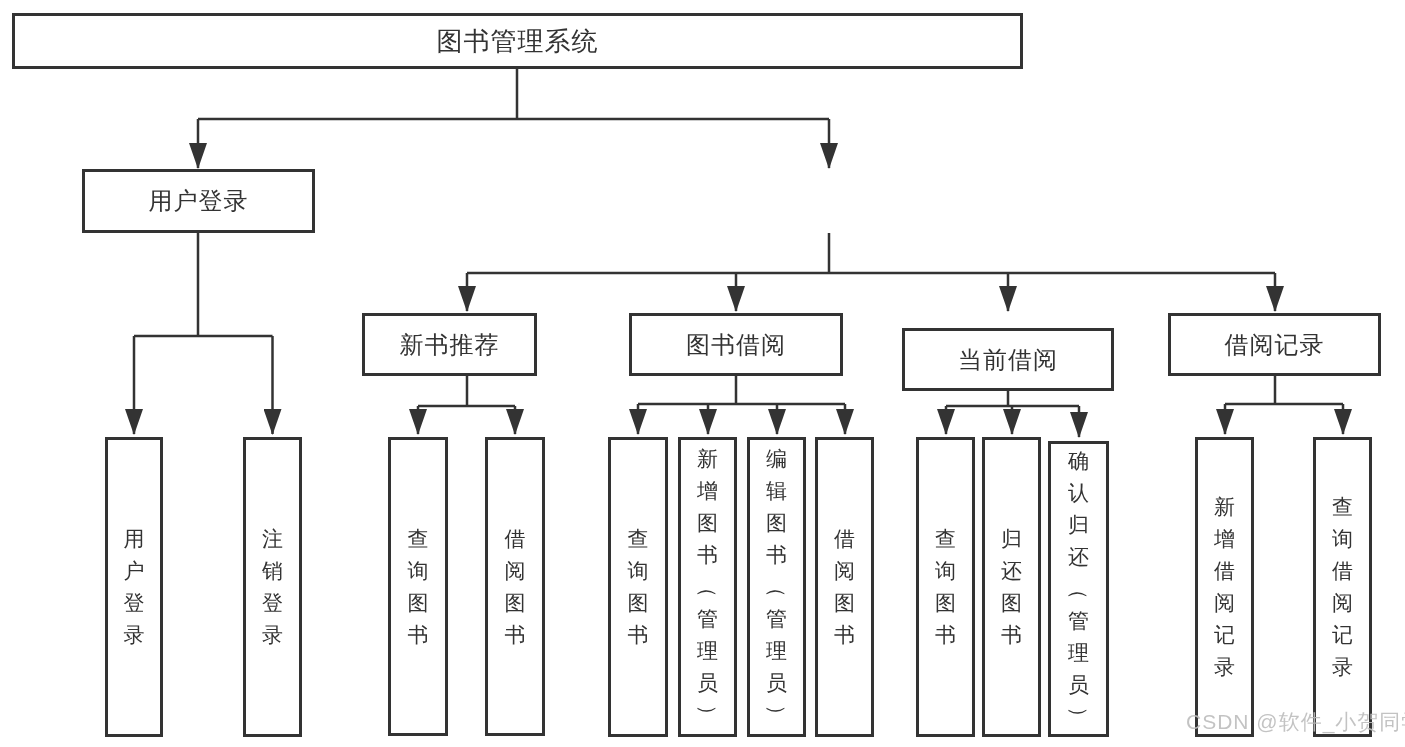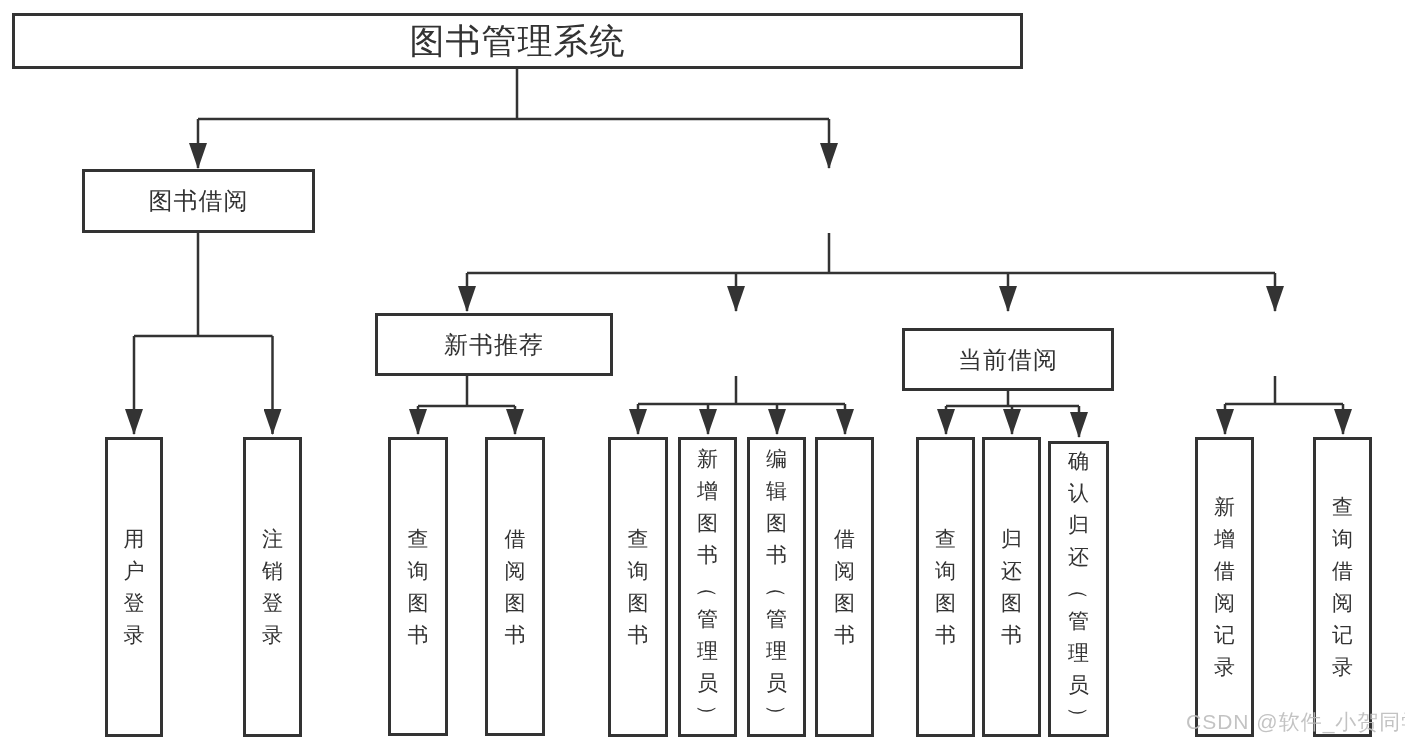--- a/index.html
+++ b/index.html
@@ -28,21 +28,21 @@
     background: #ffffff;
     display: flex;
     align-items: center;
     justify-content: center;
     color: #333333;
     font-size: 24px;
     letter-spacing: 1px;
     z-index: 2;
     white-space: nowrap;
   }
-  .hbox.root { font-size: 35px; }
+  .hbox.root { font-size: 26px; }
   .vbox {
     position: absolute;
     box-sizing: border-box;
     border: 3px solid #333333;
     background: #ffffff;
     display: flex;
     flex-direction: column;
     align-items: center;
     justify-content: center;
     color: #333333;
@@ -104,24 +104,26 @@
     <path d="M845,404 V434" fill="none" stroke="#333333" stroke-width="2.5" marker-end="url(#arrow)"></path>
     <path d="M946,406 V434" fill="none" stroke="#333333" stroke-width="2.5" marker-end="url(#arrow)"></path>
     <path d="M1012,406 V434" fill="none" stroke="#333333" stroke-width="2.5" marker-end="url(#arrow)"></path>
     <path d="M1079,406 V437" fill="none" stroke="#333333" stroke-width="2.5" marker-end="url(#arrow)"></path>
     <path d="M1225,404 V434" fill="none" stroke="#333333" stroke-width="2.5" marker-end="url(#arrow)"></path>
     <path d="M1343,404 V434" fill="none" stroke="#333333" stroke-width="2.5" marker-end="url(#arrow)"></path>
   </svg>
 
   <div class="hbox root" style="left:12px; top:13px; width:1011px; height:56px;">图书管理系统</div>
 
-  <div class="hbox" style="left:82px; top:169px; width:233px; height:64px;">图书借阅</div>
-
-  <div class="hbox" style="left:362px; top:313px; width:238px; height:63px;margin-left:13px;">新书推荐</div>
+  <div class="hbox" style="left:82px; top:169px; width:233px; height:64px;">用户登录</div>
+
+  <div class="hbox" style="left:362px; top:313px; width:175px; height:63px;">新书推荐</div>
+  <div class="hbox" style="left:629px; top:313px; width:214px; height:63px;">图书借阅</div>
   <div class="hbox" style="left:902px; top:313px; width:212px; height:63px;margin-top:15px;">当前借阅</div>
+  <div class="hbox" style="left:1168px; top:313px; width:213px; height:63px;">借阅记录</div>
 
   <div class="vbox" style="left:105px; top:437px; width:58px; height:300px;">
       <span class="vchar">用</span>
       <span class="vchar">户</span>
       <span class="vchar">登</span>
       <span class="vchar">录</span>
     </div>
   <div class="vbox" style="left:243px; top:437px; width:59px; height:300px;">
       <span class="vchar">注</span>
       <span class="vchar">销</span>

